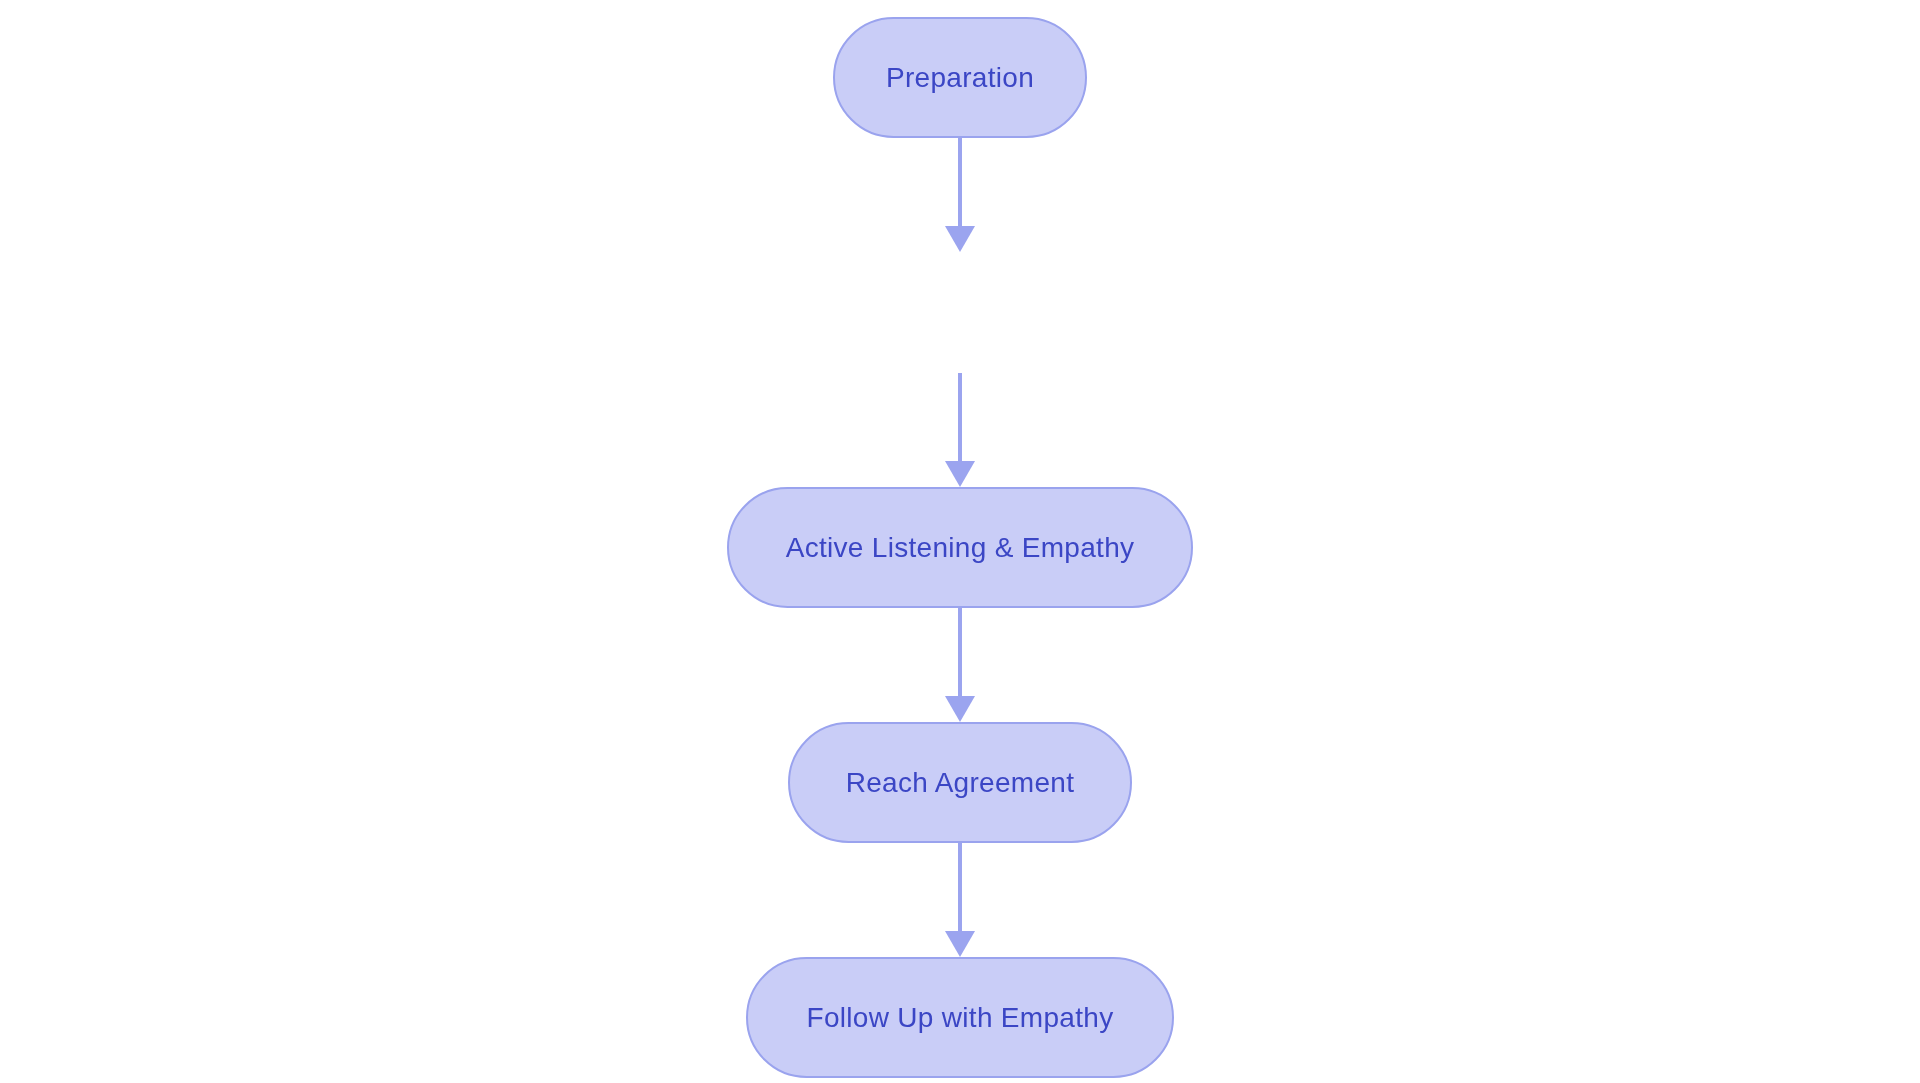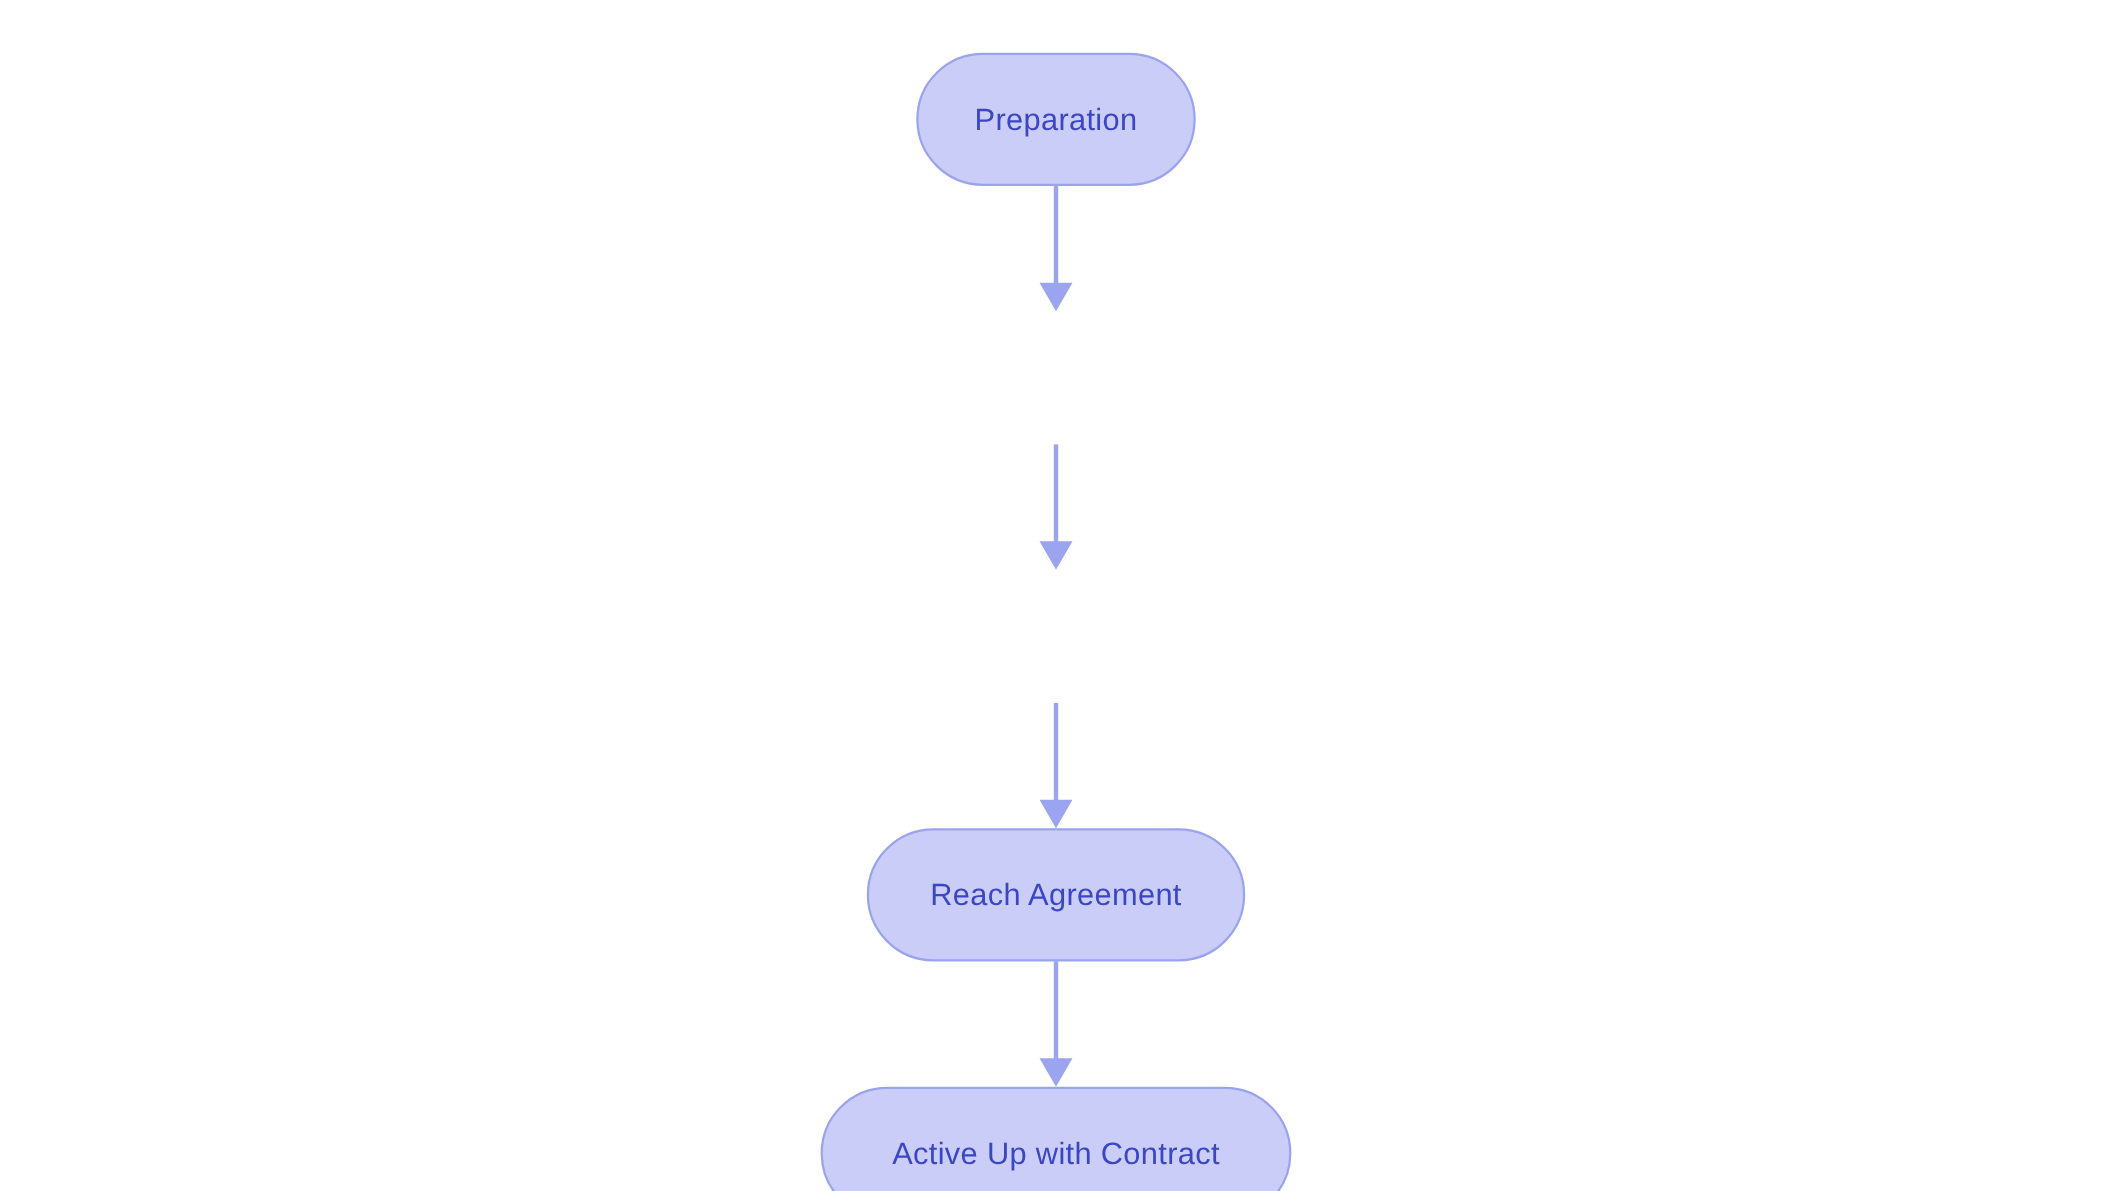--- a/index.html
+++ b/index.html
@@ -18,21 +18,20 @@
     width: 1920px;
     height: 1083px;
     background: var(--bg);
     font-family: "Liberation Sans", "DejaVu Sans", sans-serif;
     overflow: hidden;
     position: relative;
   }
   .canvas {
     position: absolute;
     inset: 0;
-    margin-top: 31px;
   }
   .node {
     position: absolute;
     left: 50%;
     transform: translateX(-50%);
     height: 121px;
     border-radius: 61px;
     background: var(--node-fill);
     border: 2px solid var(--node-border);
     display: flex;
@@ -97,32 +96,35 @@
     <div class="arrow-line"></div>
     <div class="arrow-head"></div>
   </div>
 
 
   <div class="arrow arrow-1">
     <div class="arrow-line"></div>
     <div class="arrow-head"></div>
   </div>
 
+  <div class="node node-2">
+    <span class="node-label">Active Listening &amp; Empathy</span>
+  </div>
 
   <div class="arrow arrow-2">
     <div class="arrow-line"></div>
     <div class="arrow-head"></div>
   </div>
 
   <div class="node node-3">
     <span class="node-label">Reach Agreement</span>
   </div>
 
   <div class="arrow arrow-3">
     <div class="arrow-line"></div>
     <div class="arrow-head"></div>
   </div>
 
   <div class="node node-4">
-    <span class="node-label">Active Up with Contract</span>
+    <span class="node-label">Follow Up with Empathy</span>
   </div>
 
 </div>
 
 </body></html>

